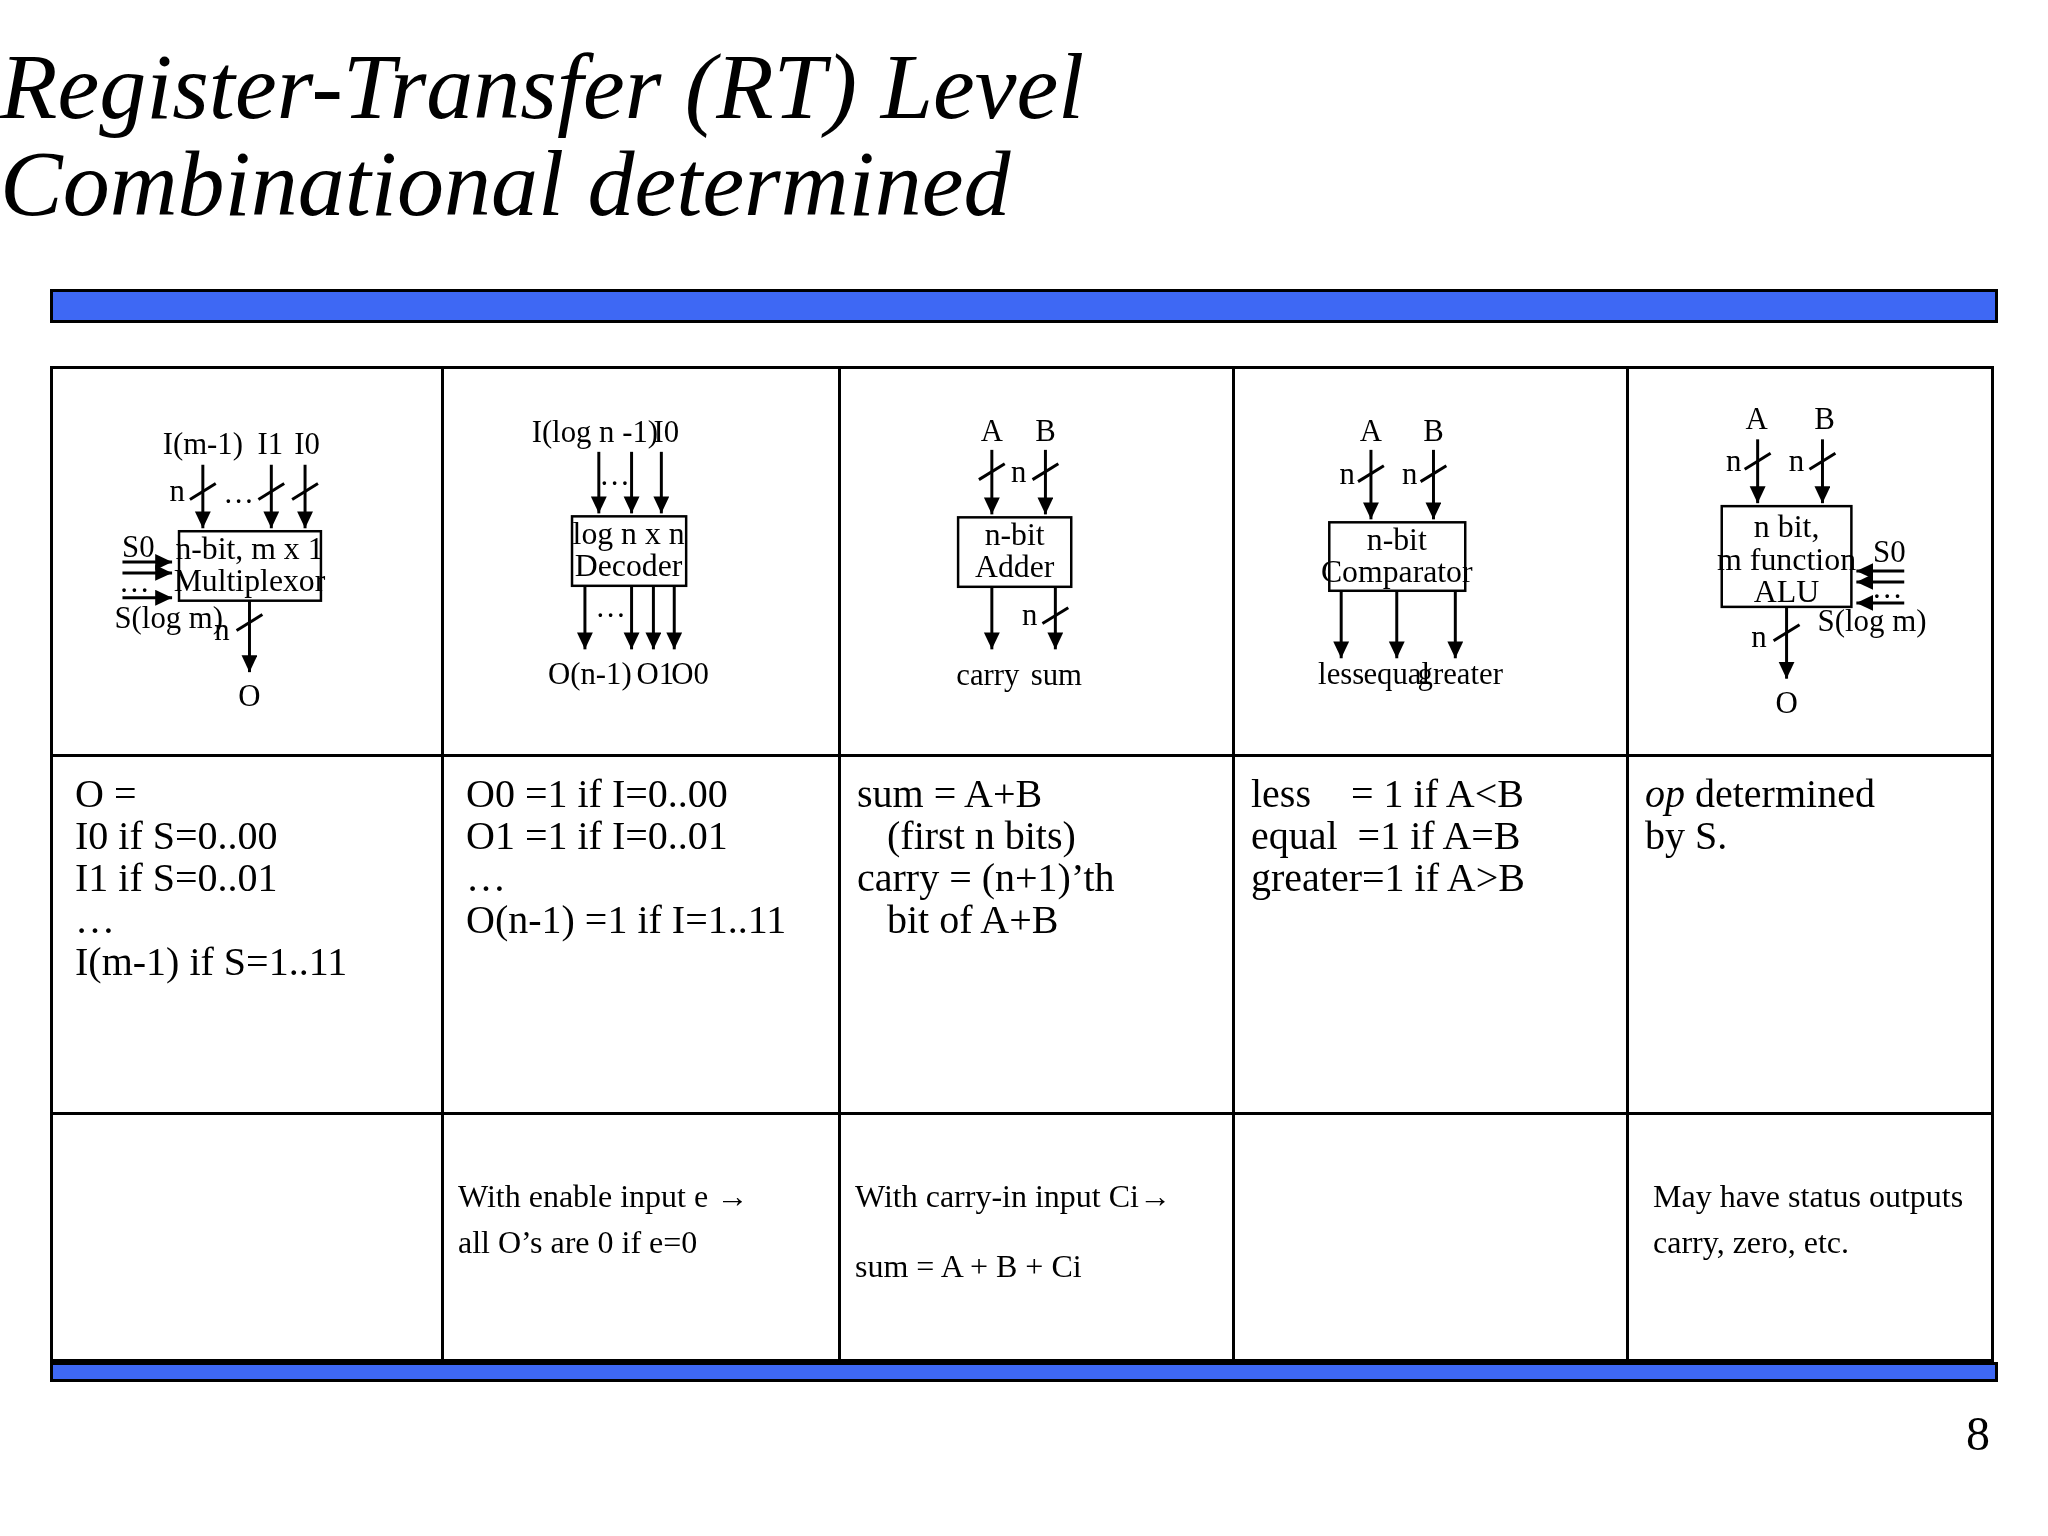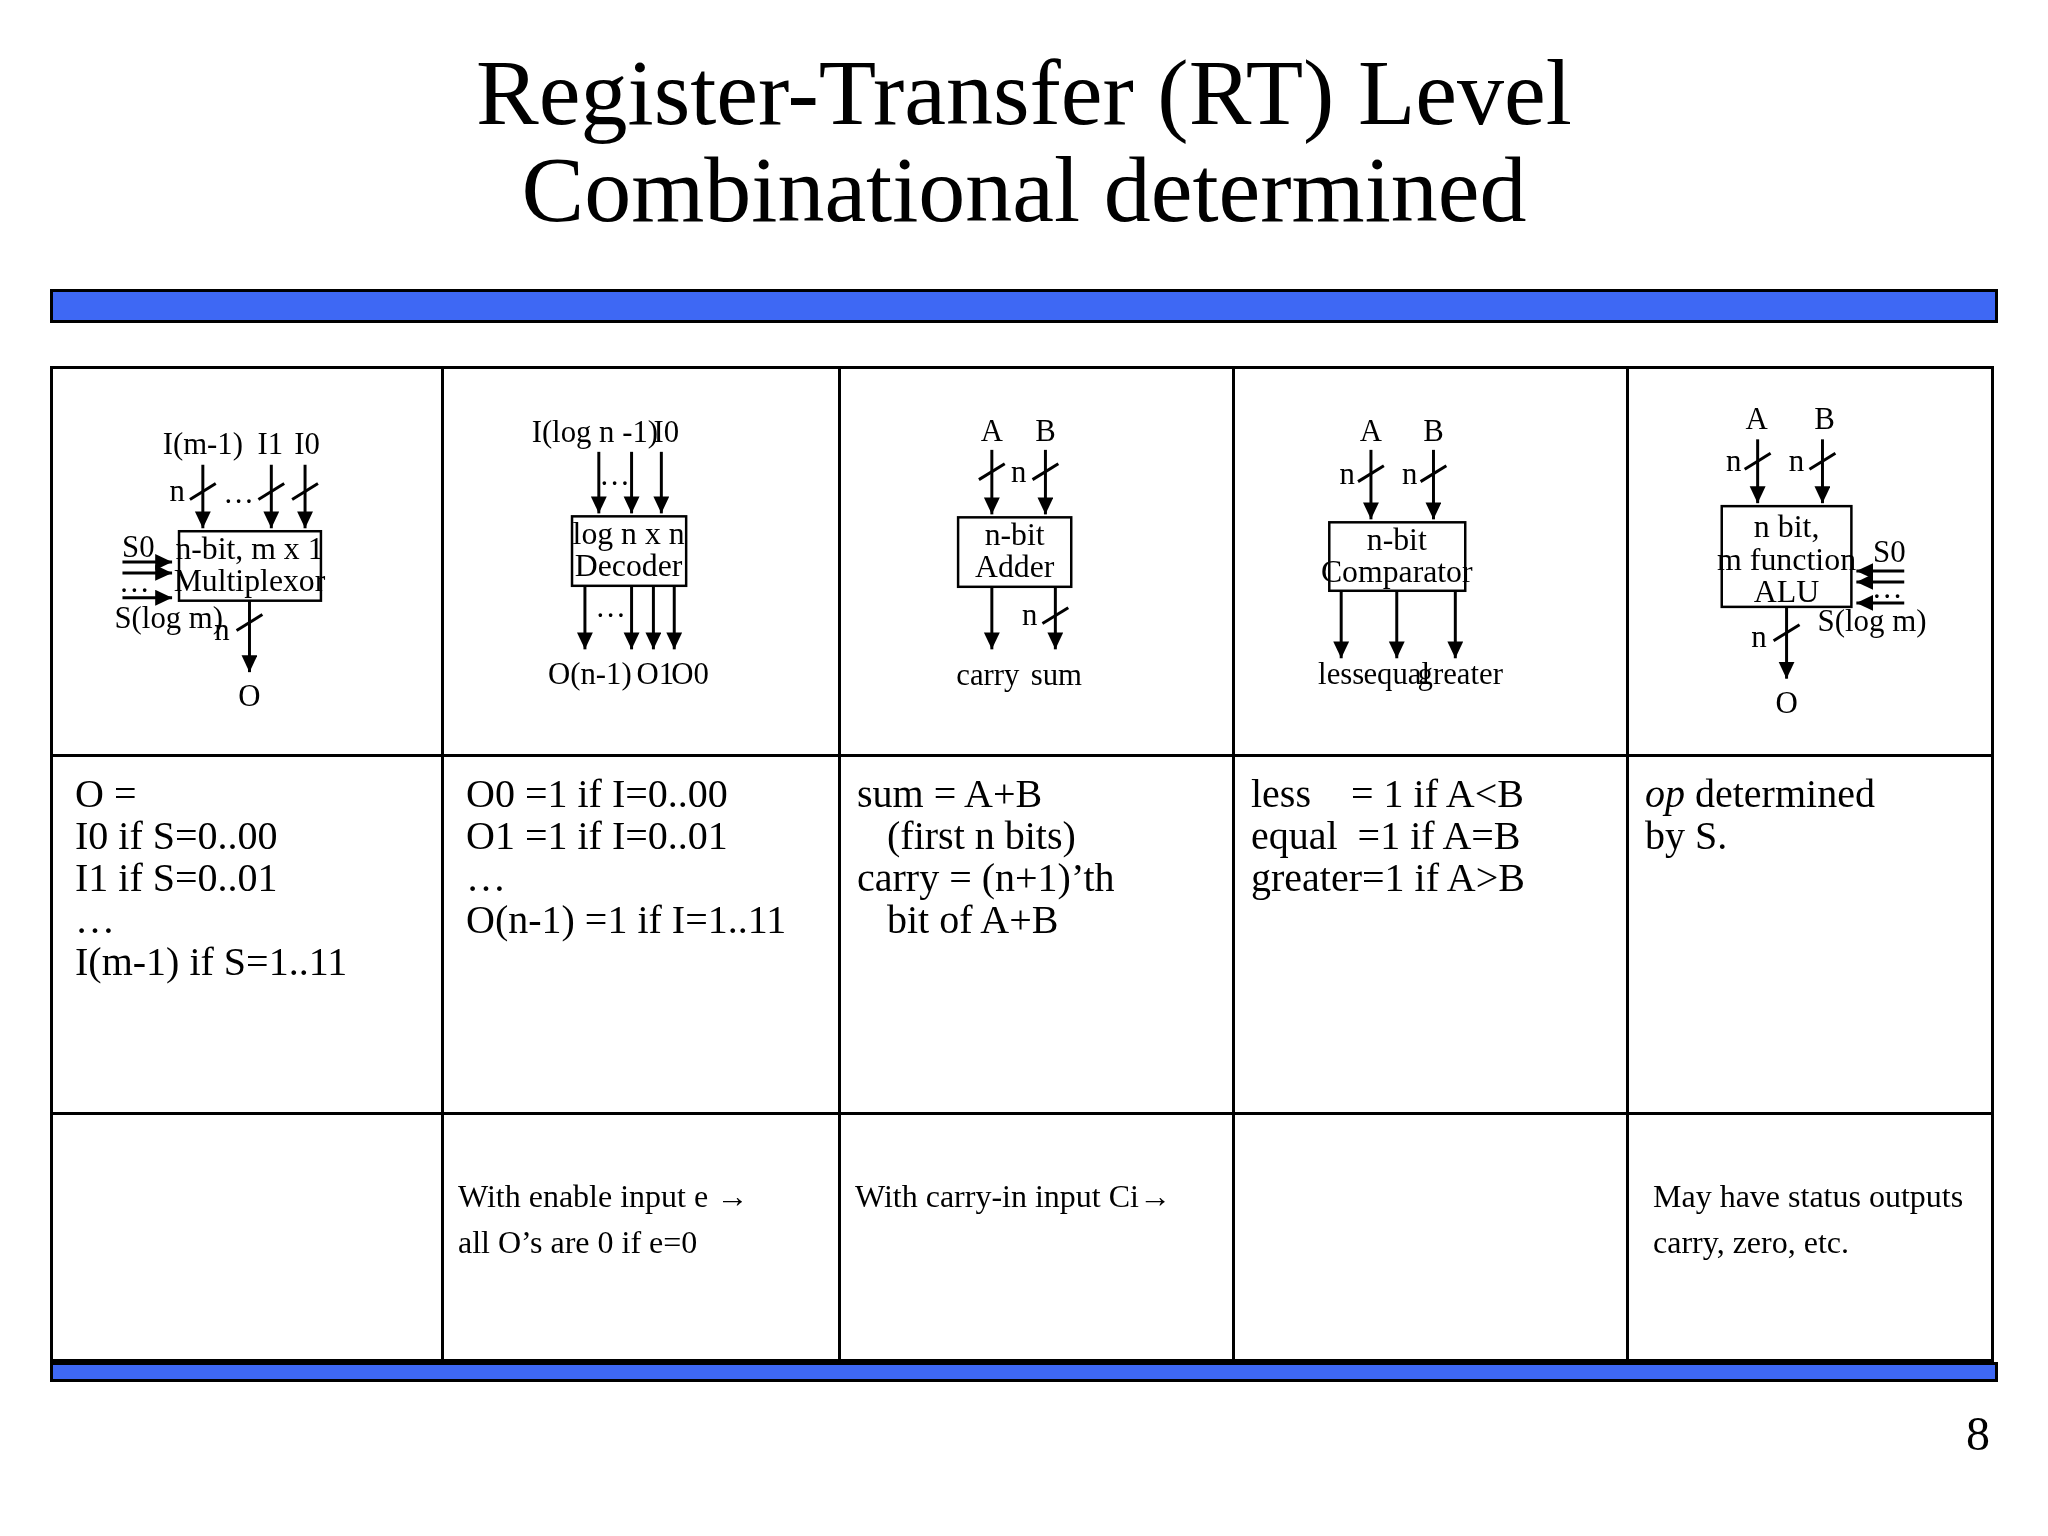--- a/index.html
+++ b/index.html
@@ -1,22 +1,22 @@
 <!DOCTYPE html>
 <html><head>
 <meta charset="utf-8">
 <style>
   html,body{margin:0;padding:0;background:#fff;}
   body{
     width:2048px;height:1536px;position:relative;overflow:hidden;
     font-family:"Liberation Serif","DejaVu Serif",serif;color:#000;
   }
   .title{
-    position:absolute;top:44px;left:0;width:100%;
-    text-align:center;font-size:94px;line-height:97px;white-space:nowrap;
+    position:absolute;top:38px;left:0;width:100%;
+    text-align:left;font-size:94px;line-height:97px;white-space:nowrap;font-style:italic;
   }
   .accent-bar{
     position:absolute;left:50px;width:1942px;
     border:3px solid #000;background:#3e68f4;
   }
   .bar-top{top:289px;height:28px;}
   .bar-bottom{top:1362px;height:14px;}
   .cmp-table{
     position:absolute;left:50px;top:366px;width:1938px;height:990px;
     border:3px solid #000;
@@ -236,21 +236,21 @@
   </div>
 
   <div class="cell last-row"></div>
 
   <div class="cell last-row">
     <div class="note-text">With enable input e →
 all O’s are 0 if e=0</div>
   </div>
 
   <div class="cell last-row">
-    <div class="note-text"><div>With carry-in input Ci→</div></div>
+    <div class="note-text"><div>With carry-in input Ci→</div><div class="note-gap">sum = A + B + Ci</div></div>
   </div>
 
   <div class="cell last-row"></div>
 
   <div class="cell last-row last-col">
     <div class="note-text pad-more">May have status outputs
 carry, zero, etc.</div>
   </div>
 
 </div>

